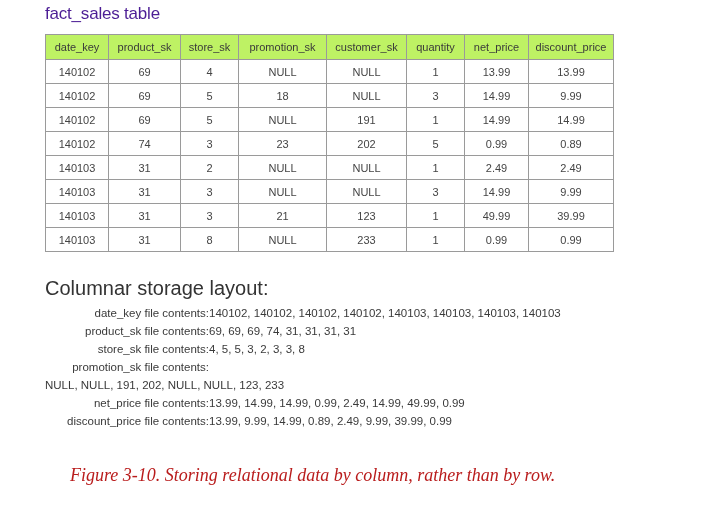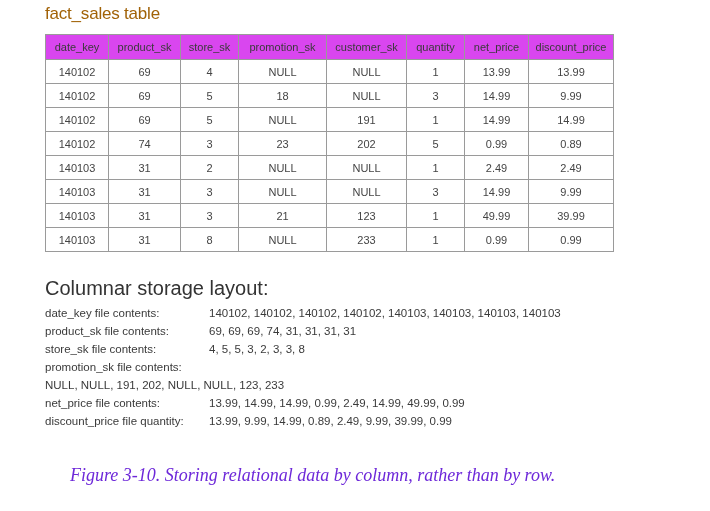--- a/index.html
+++ b/index.html
@@ -1,31 +1,31 @@
 <!DOCTYPE html>
 <html><head>
 <meta charset="utf-8">
 <style>
   html, body { margin: 0; padding: 0; background: #ffffff; }
   body { width: 710px; height: 511px; position: relative; overflow: hidden;
          font-family: "Liberation Sans", "DejaVu Sans", sans-serif; color: #3a3a3a; }
-  .table-title { position: absolute; left: 45px; top: 4px; font-size: 17px; color: #a16207; letter-spacing: -0.2px; }
+  .table-title { position: absolute; left: 45px; top: 4px; font-size: 17px; color: #4c1d95; letter-spacing: -0.2px; }
   table.fact { position: absolute; left: 45px; top: 34px; border-collapse: collapse; font-size: 11px; color: #444; }
   table.fact th, table.fact td { border: 1.5px solid #9a9a9a; text-align: center; height: 23px; padding: 0; }
-  table.fact th { background: #d946ef; font-weight: normal; color: #3a3a3a; height: 24px; }
+  table.fact th { background: #bef264; font-weight: normal; color: #3a3a3a; height: 24px; }
   table.fact td { background: #ffffff; }
   .c0 { width: 62px; } .c1 { width: 71px; } .c2 { width: 57px; } .c3 { width: 87px; }
   .c4 { width: 79px; } .c5 { width: 57px; margin-left: 17px; } .c6 { width: 63px; } .c7 { width: 84px; }
   .section-title { position: absolute; left: 45px; top: 277px; font-size: 20px; color: #333; }
   .layout { position: absolute; left: 45px; top: 304px; font-size: 11.5px; color: #3a3a3a; }
-  .layout .row { display: flex; height: 18px; line-height: 18px; }
+  .layout .row { display: flex; height: 18px; line-height: 18px; text-align: right; }
   .layout .label { width: 164px; white-space: nowrap; }
   .layout .value { white-space: nowrap; }
   .caption { position: absolute; left: 70px; top: 465px; font-family: "Liberation Serif", "DejaVu Serif", serif;
-             font-style: italic; font-size: 18px; color: #6d28d9; }
+             font-style: italic; font-size: 18px; color: #b91c1c; }
 </style>
 </head>
 <body>
 
 <div class="table-title">fact_sales table</div>
 
 <table class="fact">
   <thead>
     <tr>
       <th class="c0">date_key</th>
@@ -141,18 +141,18 @@
       <span class="label">promotion_sk file contents:</span>
     </div>
     <div class="row">
       <span class="value">NULL, NULL, 191, 202, NULL, NULL, 123, 233</span>
     </div>
     <div class="row">
       <span class="label">net_price file contents:</span>
       <span class="value">13.99, 14.99, 14.99, 0.99, 2.49, 14.99, 49.99, 0.99</span>
     </div>
     <div class="row">
-      <span class="label">discount_price file quantity:</span>
+      <span class="label">discount_price file contents:</span>
       <span class="value">13.99, 9.99, 14.99, 0.89, 2.49, 9.99, 39.99, 0.99</span>
     </div>
   </div>
 
 <div class="caption">Figure 3-10. Storing relational data by column, rather than by row.</div>
 
 </body></html>

